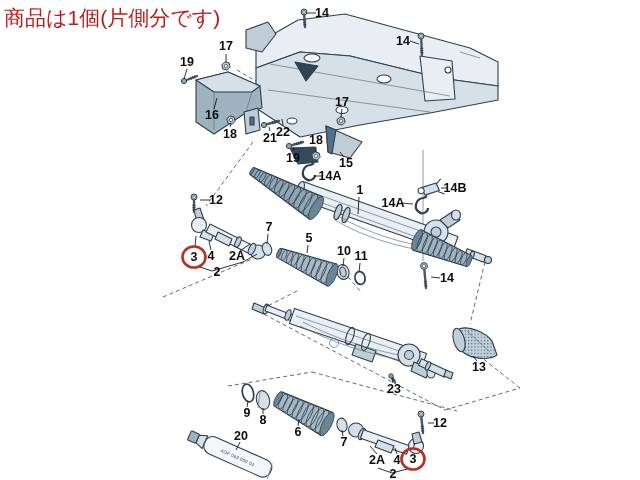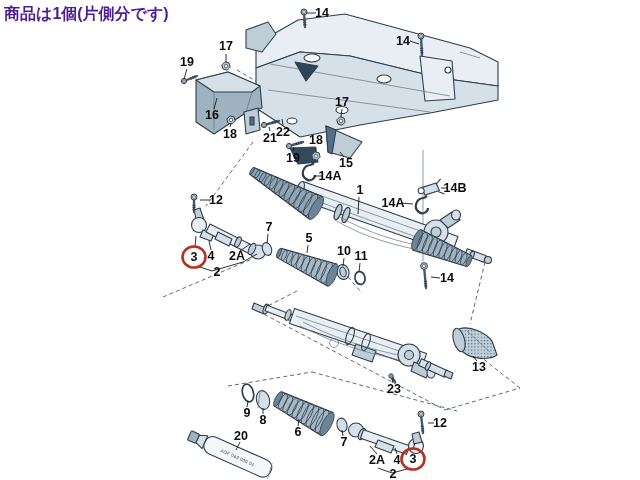--- a/index.html
+++ b/index.html
@@ -1,18 +1,18 @@
 <!DOCTYPE html>
 <html><head>
 <meta charset="utf-8">
 <style>
   html,body{margin:0;padding:0;background:#fff;}
   .stage{position:relative;width:640px;height:480px;background:#fff;overflow:hidden;
          font-family:"Liberation Sans",sans-serif;}
-  .title{position:absolute;left:4px;top:4px;font-size:16px;font-weight:bold;color:#4c1d95;
+  .title{position:absolute;left:4px;top:4px;font-size:21px;font-weight:normal;color:#b91c1c;
          letter-spacing:0px;white-space:nowrap;}
   svg{position:absolute;left:0;top:0;}
   svg text{font-family:"Liberation Sans",sans-serif;font-weight:bold;font-size:12.5px;fill:#0b0b0b;text-anchor:middle;}
   .ln{stroke:#2e3f4d;stroke-width:1.1;stroke-linejoin:round;stroke-linecap:round;}
   .thin{stroke:#5d7484;stroke-width:.7;fill:none;}
   .leader{stroke:#1a1a1a;stroke-width:.9;fill:none;}
   .dashed{stroke:#4a5a66;stroke-width:.9;fill:none;stroke-dasharray:4,3;}
   .f0{fill:#ffffff}.f1{fill:#e8eef3}.f2{fill:#d6e0e8}.f3{fill:#bfcdd7}
   .f4{fill:#9fb2c0}.f6{fill:#53708a}.f7{fill:#33495c}.f8{fill:#2e4456}
 </style>

